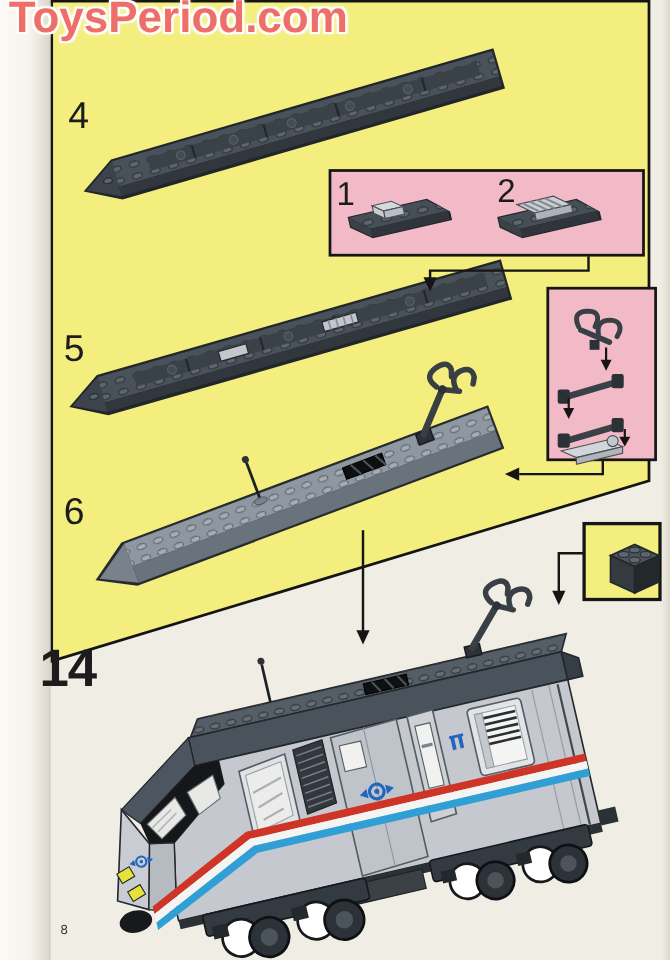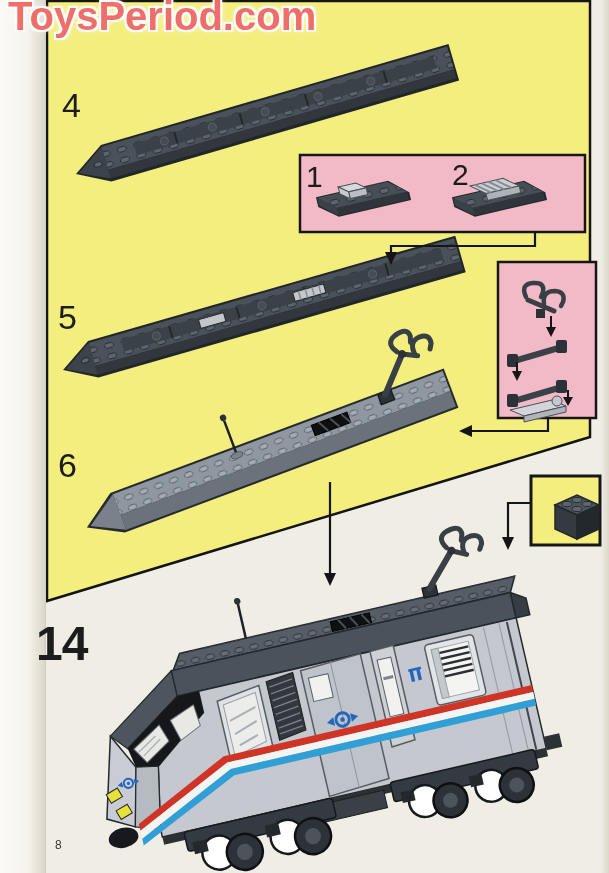--- a/index.html
+++ b/index.html
@@ -11,21 +11,21 @@
           background:linear-gradient(90deg,rgba(0,0,0,0) 0%,#dcd7ca 100%);}
   svg{position:absolute;left:0;top:0;}
   .logo{position:absolute;left:8px;top:-6px;font-size:40px;font-weight:bold;letter-spacing:0px;
         color:#ee6f6a;
         text-shadow:-2px -2px 0 #fffdfa,2px -2px 0 #fffdfa,-2px 2px 0 #fffdfa,2px 2px 0 #fffdfa,
                     0 0 6px #ffffff;}
   .stepnum{position:absolute;color:#1c1c1c;font-size:34px;font-weight:400;}
   .n4{left:62px;top:86px;}
   .n5{left:58px;top:298px;}
   .n6{left:58px;top:446px;}
-  .n14{left:36px;top:616px;font-size:48px;font-weight:bold;letter-spacing:-1px;}
+  .n14{left:36px;top:581px;font-size:48px;font-weight:bold;letter-spacing:-1px;}
   .partnum{position:absolute;color:#1c1c1c;font-size:30px;font-weight:400;}
   .p1{left:306px;top:160px;}
   .p2{left:452px;top:158px;}
   .pagenum{position:absolute;left:55px;top:838px;font-size:12px;color:#3a3a3a;}
 </style>
 </head>
 <body>
 
 <div class="page">
 

